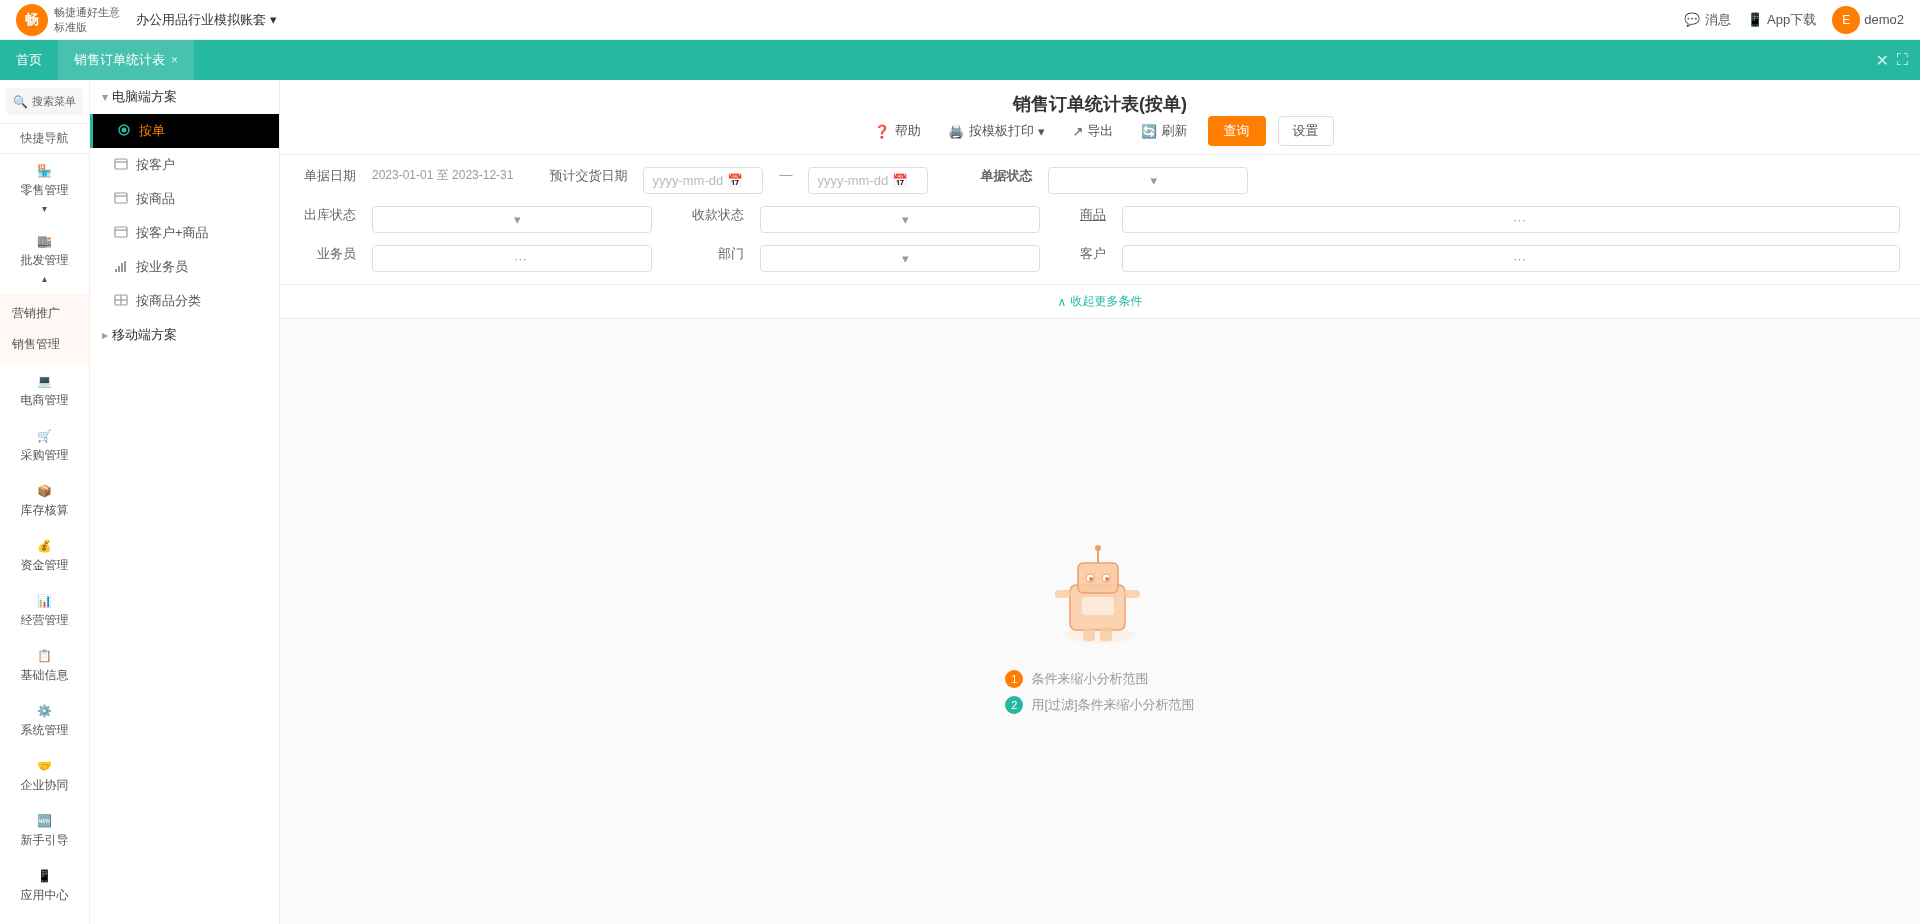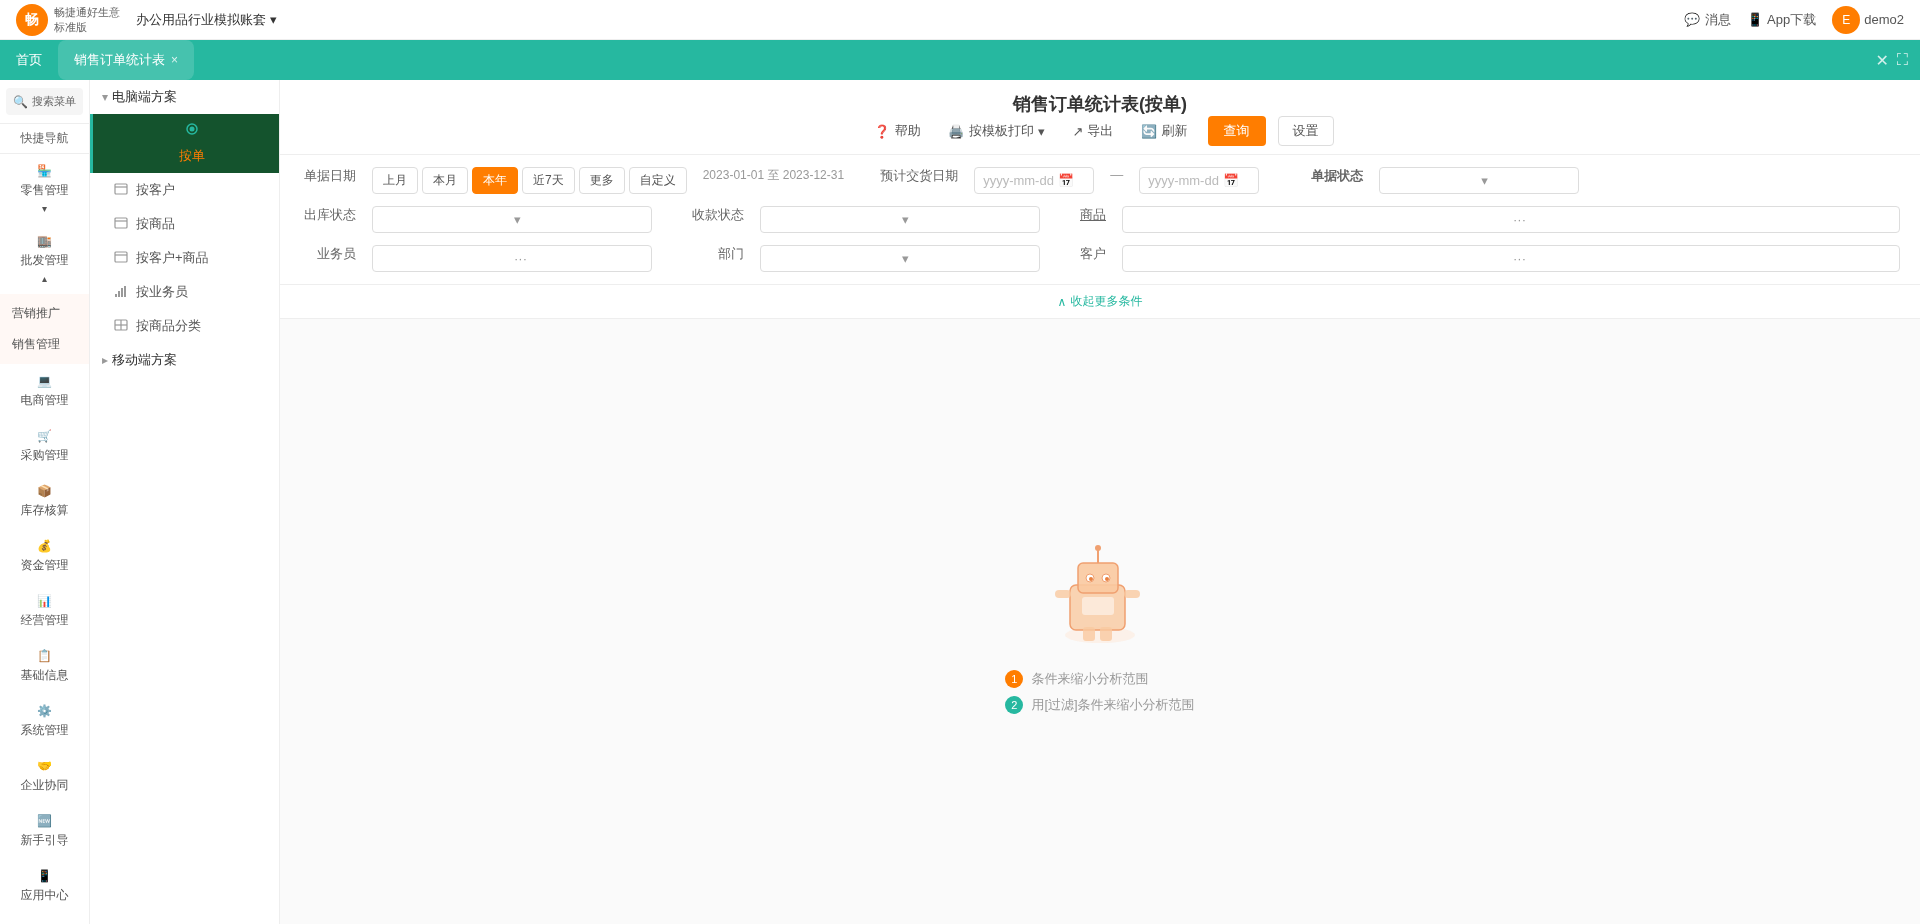--- a/index.html
+++ b/index.html
@@ -12,21 +12,21 @@
     .logo-icon { width: 32px; height: 32px; background: #ff7d00; border-radius: 50%; display: flex; align-items: center; justify-content: center; color: #fff; font-size: 14px; font-weight: bold; }
     .logo-text { font-size: 11px; color: #666; line-height: 1.3; }
     .app-selector { display: flex; align-items: center; gap: 4px; font-size: 13px; color: #333; cursor: pointer; padding: 4px 8px; border-radius: 4px; }
     .top-bar-right { display: flex; align-items: center; gap: 16px; }
     .top-bar-btn { display: flex; align-items: center; gap: 4px; cursor: pointer; color: #555; font-size: 13px; }
     .user-avatar { width: 28px; height: 28px; background: #ff7d00; border-radius: 50%; display: flex; align-items: center; justify-content: center; color: #fff; font-size: 12px; overflow: hidden; }
 
     
     .tab-bar { height: 40px; background: #26b8a0; display: flex; align-items: center; padding: 0 0 0 0; position: relative; }
     .tab-home { padding: 0 16px; height: 34px; display: flex; align-items: center; color: #fff; cursor: pointer; font-size: 13px; }
-    .tab-item { padding: 0 16px; height: 40px; display: flex; align-items: center; color: #fff; cursor: pointer; font-size: 13px; background: rgba(255,255,255,0.15); gap: 6px; border-radius: 8px; }
+    .tab-item { padding: 0 16px; height: 40px; display: flex; align-items: center; color: #fff; cursor: pointer; font-size: 13px; background: rgba(255,255,255,0.15); gap: 6px; }
     .tab-close { color: #fff; opacity: 0.8; font-size: 12px; cursor: pointer; }
     .tab-bar-right { margin-left: auto; display: flex; align-items: center; gap: 8px; padding-right: 12px; }
     .tab-bar-icon-btn { color: #fff; cursor: pointer; font-size: 16px; opacity: 0.8; }
 
     
     .main-layout { display: flex; height: calc(924px - 80px); }
 
     
     .sidebar { width: 90px; background: #fff; border-right: 1px solid #eee; display: flex; flex-direction: column; overflow-y: auto; }
     .sidebar-search { padding: 8px 6px; border-bottom: 1px solid #eee; }
@@ -40,21 +40,21 @@
     .left-panel { width: 190px; background: #fff; border-right: 1px solid #eee; overflow-y: auto; flex-shrink: 0; }
     .left-panel-header { padding: 10px 12px; display: flex; align-items: center; justify-content: space-between; border-bottom: 1px solid #eee; }
     .left-panel-title { font-size: 13px; color: #333; font-weight: 500; }
     .left-panel-actions { display: flex; gap: 6px; align-items: center; }
     .icon-btn { cursor: pointer; color: #999; font-size: 14px; display: flex; align-items: center; justify-content: center; }
     .scheme-group { }
     .scheme-group-header { padding: 8px 12px; display: flex; align-items: center; gap: 4px; cursor: pointer; color: #333; font-size: 13px; font-weight: 500; }
     .scheme-group-icon { font-size: 12px; color: #999; }
     .scheme-active { background: #e8f8f5; border-left: 3px solid #26b8a0; }
     .scheme-item { padding: 8px 12px 8px 24px; display: flex; align-items: center; gap: 8px; cursor: pointer; color: #555; font-size: 13px; }
-    .scheme-item.active { color: #ff7d00; font-weight: 500; background: #14532d; flex-direction: column; }
+    .scheme-item.active { color: #ff7d00; font-weight: 500; background: #000000; }
     .scheme-item-icon { font-size: 14px; color: #999; }
 
     
     .right-content { flex: 1; display: flex; flex-direction: column; overflow: hidden; }
     .page-header { padding: 12px 20px 8px; display: flex; align-items: center; justify-content: space-between; background: #fff; border-bottom: 1px solid #eee; flex-direction: column; }
     .page-title { font-size: 18px; color: #333; font-weight: 600; }
     .page-header-actions { display: flex; align-items: center; gap: 12px; }
     .header-action-btn { display: flex; align-items: center; gap: 4px; color: #555; cursor: pointer; font-size: 13px; padding: 4px 8px; border-radius: 4px; }
     .header-action-btn.primary { background: #ff7d00; color: #fff; border: none; padding: 6px 16px; border-radius: 4px; }
     .header-action-btn.secondary { background: #fff; color: #555; border: 1px solid #ddd; padding: 5px 14px; border-radius: 4px; }
@@ -329,28 +329,20 @@
           <button class="header-action-btn secondary">
             <span>设置</span>
           </button>
         </div>
       </div>
 
       <div class="filter-area">
 
         <div class="filter-row">
           <span class="filter-label">单据日期</span>
-          <div class="date-btn-group">
-            <button class="date-btn">上月</button>
-            <button class="date-btn">本月</button>
-            <button class="date-btn active">本年</button>
-            <button class="date-btn">近7天</button>
-            <button class="date-btn">更多</button>
-            <button class="date-btn">自定义</button>
-          </div>
           <span class="date-range-text">2023-01-01 至 2023-12-31</span>
 
           <span class="filter-label" style="margin-left:20px; min-width:70px;">预计交货日期</span>
           <div class="date-input">
             <span style="color:#bbb;">yyyy-mm-dd</span>
             <span style="color:#bbb;">📅</span>
           </div>
           <span class="date-separator">—</span>
           <div class="date-input">
             <span style="color:#bbb;">yyyy-mm-dd</span>

